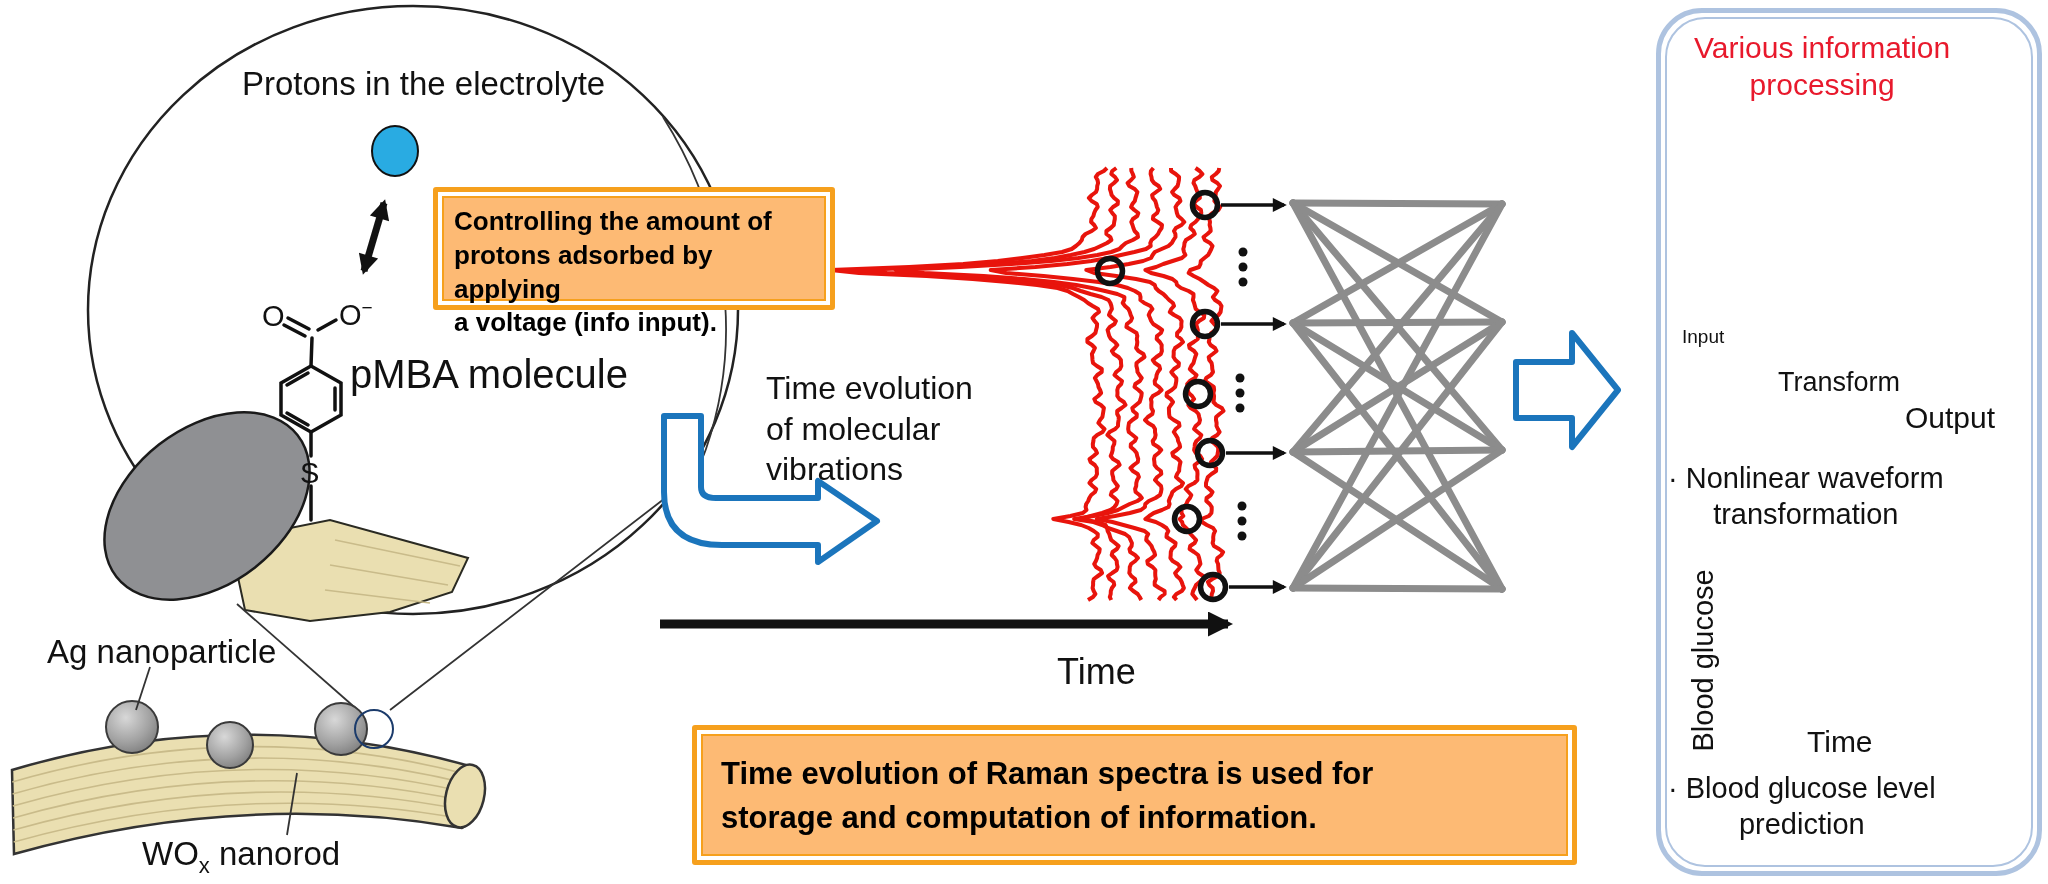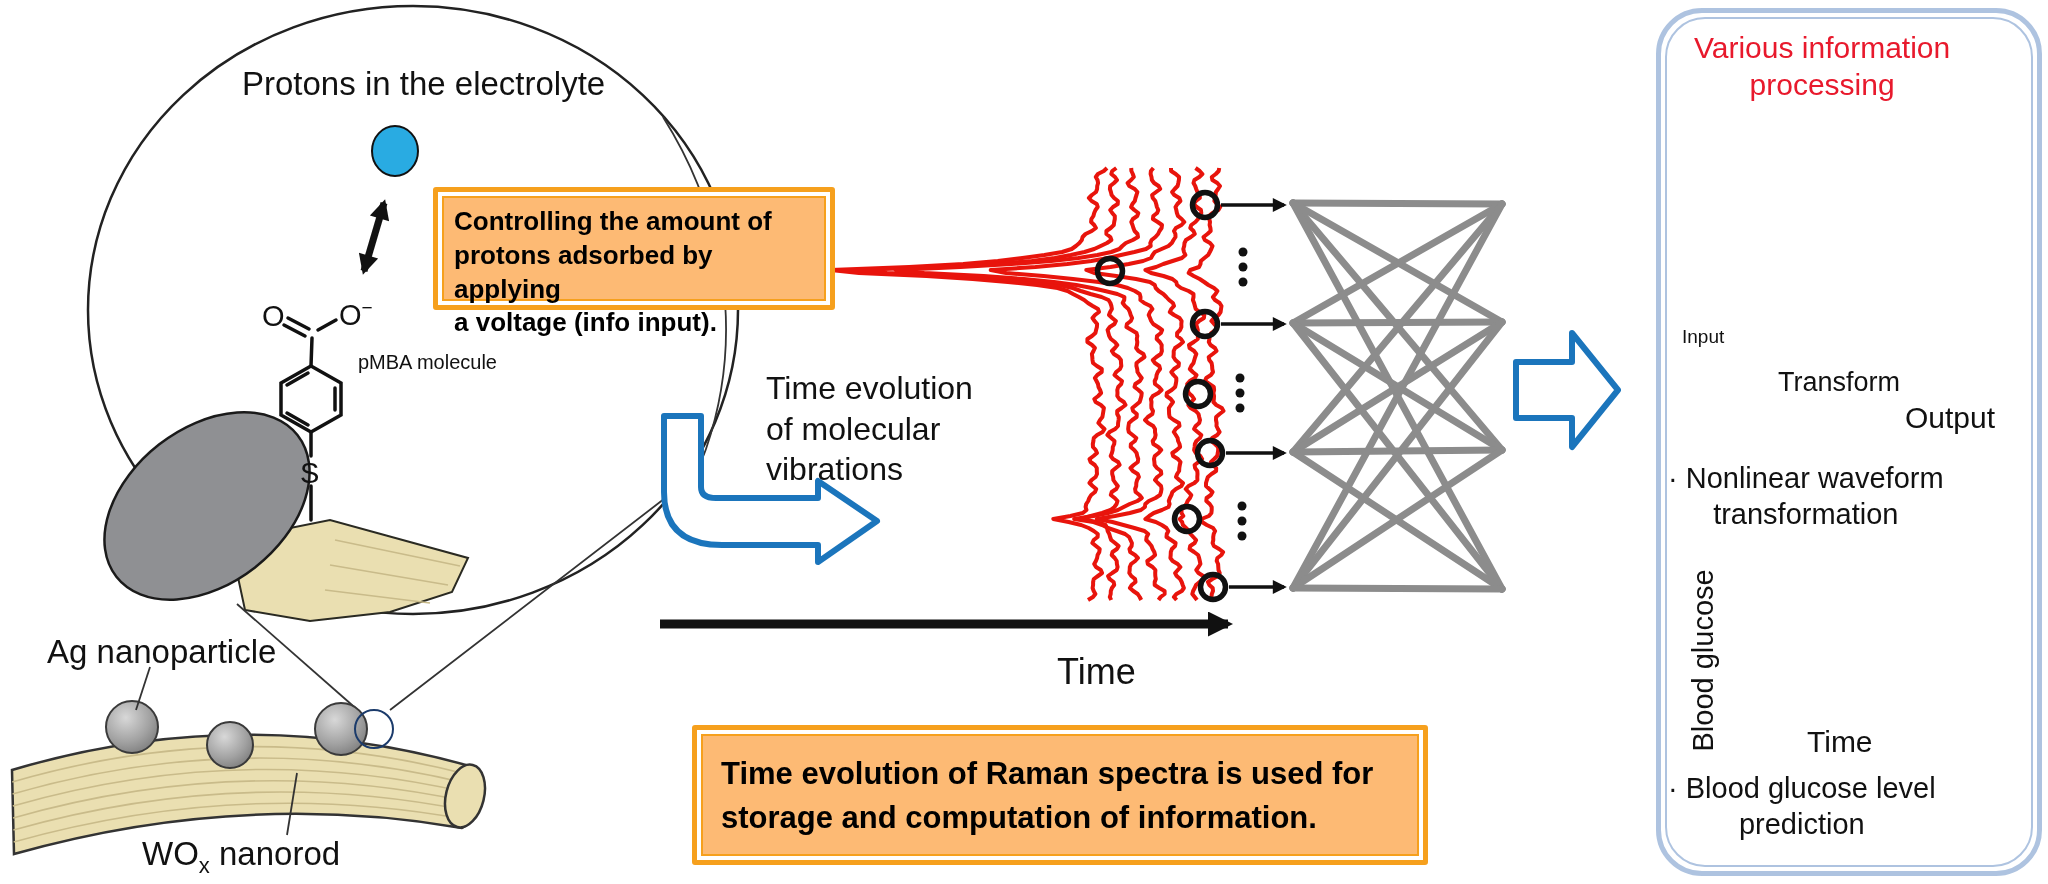--- a/index.html
+++ b/index.html
@@ -176,37 +176,37 @@
           <polyline points="1762,650 1770,682 1777,666 1784,688 1791,672 1799,640 1806,653 1813,630 1821,645 1829,634 1841,661 1852,676 1858,684 1866,636 1873,661 1882,616 1890,652 1902,584 1912,652 1921,663 1931,685 1947,640" fill="none" stroke="#2B35D8" stroke-width="5" stroke-linejoin="round"></polyline>
           <polyline points="1767,657 1775,689 1782,673 1789,695 1796,679 1804,647 1811,660 1818,637 1826,652 1834,641 1846,668 1857,683 1863,691 1871,643 1878,668 1887,623 1895,659 1907,591 1917,659 1926,670 1936,692 1952,647" fill="none" stroke="#E8112C" stroke-width="5" stroke-linejoin="round"></polyline>
         </g>
     </g>
   </svg>
 
   <div class="lbl" style="left:242px;top:64px;font-size:33px;">Protons in the electrolyte</div>
   <div class="lbl" style="left:262px;top:299px;font-size:29px;">O</div>
   <div class="lbl" style="left:339px;top:297px;font-size:29px;"><span>O</span><sup style="font-size:19px;">−</sup></div>
   <div class="lbl" style="left:300px;top:456px;font-size:29px;">S</div>
-  <div class="lbl" style="left:350px;top:350px;font-size:20px;margin-left:8px;">pMBA molecule</div>
+  <div class="lbl" style="left:350px;top:350px;font-size:40px;">pMBA molecule</div>
 
   <div class="obox" id="ctrl-box" style="left:433px;top:187px;width:402px;height:123px;">
     <div class="txt">Controlling the amount of
 protons adsorbed by applying
 a voltage (info input).</div>
   </div>
 
   <div class="lbl" style="left:47px;top:632px;font-size:33px;">Ag nanoparticle</div>
   <div class="lbl" style="left:142px;top:834px;font-size:33px;"><span>WO</span><sub style="font-size:22px;">x</sub><span> nanorod</span></div>
 
   <div class="lbl" style="left:766px;top:368px;font-size:32px;line-height:1.27;">Time evolution
 of molecular
 vibrations</div>
   <div class="lbl" style="left:1057px;top:650px;font-size:36px;">Time</div>
 
-  <div class="obox" id="raman-box" style="left:692px;top:725px;width:736px;height:140px;">
+  <div class="obox" id="raman-box" style="left:692px;top:725px;width:885px;height:140px;">
     <div class="txt">Time evolution of Raman spectra is used for
 storage and computation of information.</div>
   </div>
 
   <div id="panel">
       <div id="panel-inner"></div>
     </div>
 
   <div class="lbl bold" style="left:1694px;top:30px;font-size:30px;color:var(--redtitle);line-height:1.22;">Various information
 processing</div>

